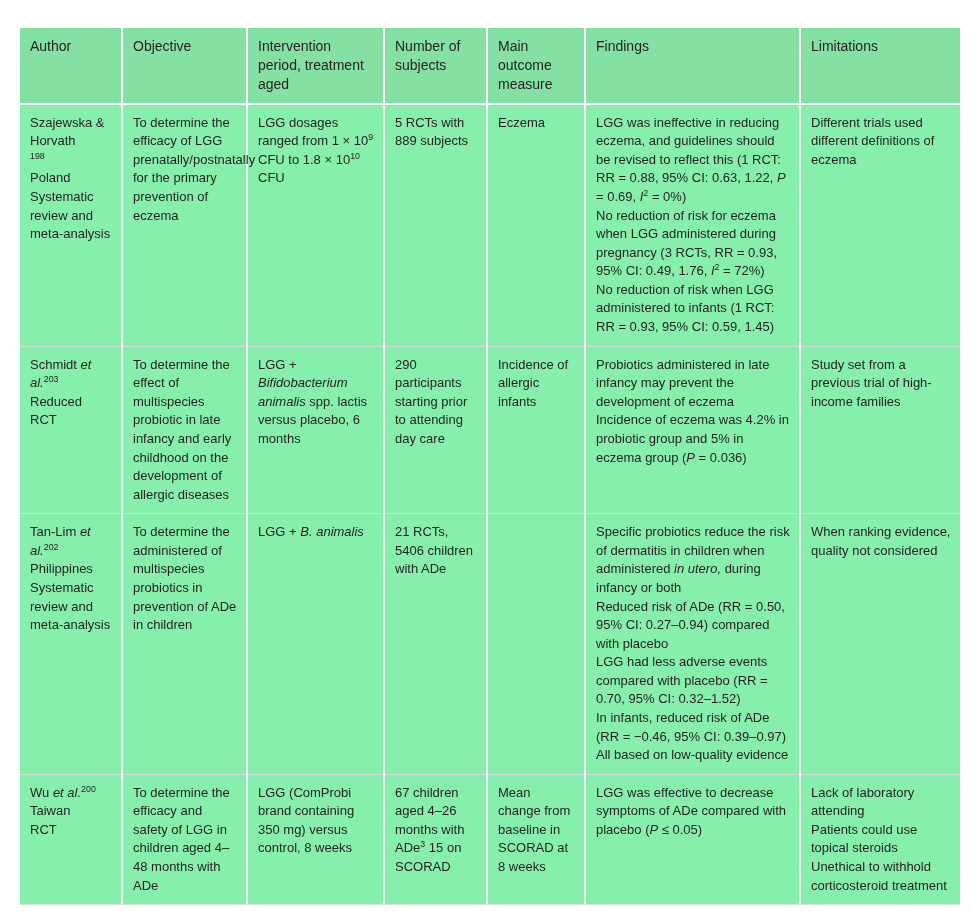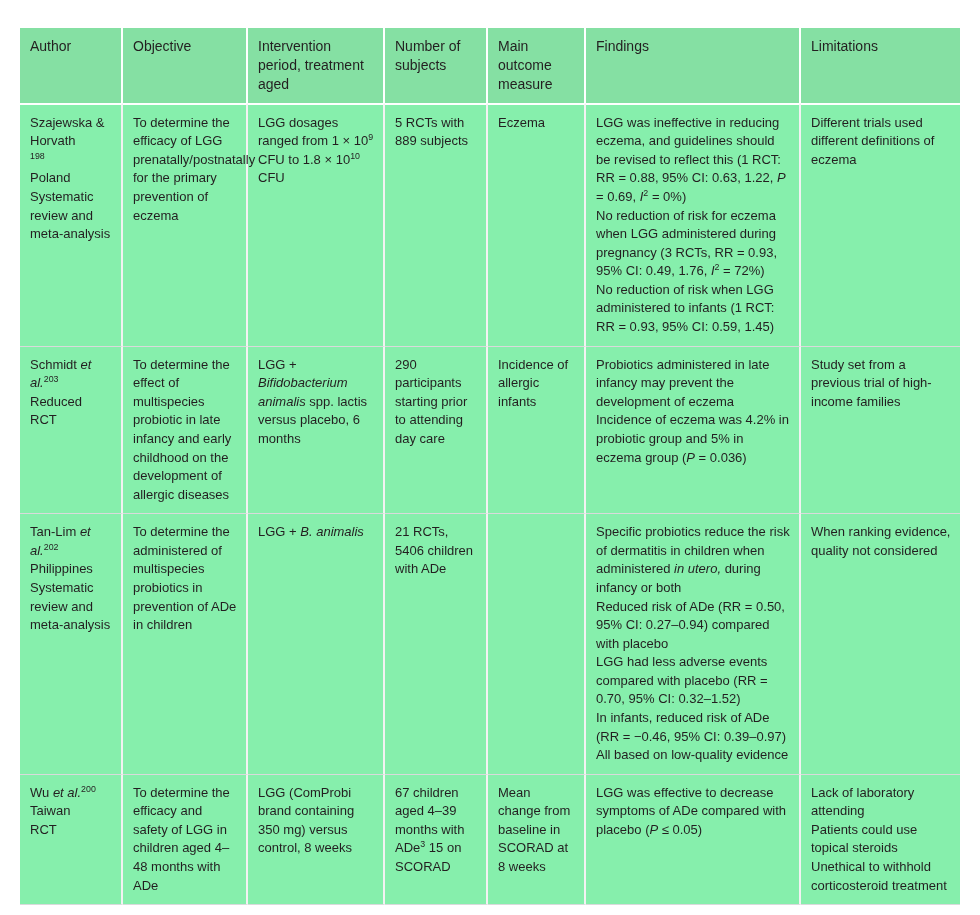--- a/index.html
+++ b/index.html
@@ -157,21 +157,21 @@
 
     <tr>
       <td>
         <span>Wu</span>
         <span class="it">et al.</span><sup>200</sup>
         <span class="cell-line">Taiwan</span>
         <span class="cell-line">RCT</span>
       </td>
       <td>To determine the efficacy and safety of LGG in children aged 4–48 months with ADe</td>
       <td>LGG (ComProbi brand containing 350 mg) versus control, 8 weeks</td>
-      <td><span>67 children aged 4–39 months with ADe</span><sup>3</sup><span> 15 on SCORAD</span></td>
+      <td><span>67 children aged 4–26 months with ADe</span><sup>3</sup><span> 15 on SCORAD</span></td>
       <td>Mean change from baseline in SCORAD at 8 weeks</td>
       <td>
         <span class="cell-line">LGG was effective to decrease symptoms of ADe compared with placebo (<span class="it">P</span> ≤ 0.05)</span>
       </td>
       <td>
         <span class="cell-line">Lack of laboratory attending</span>
         <span class="cell-line">Patients could use topical steroids</span>
         <span class="cell-line">Unethical to withhold corticosteroid treatment</span>
 
       </td>

